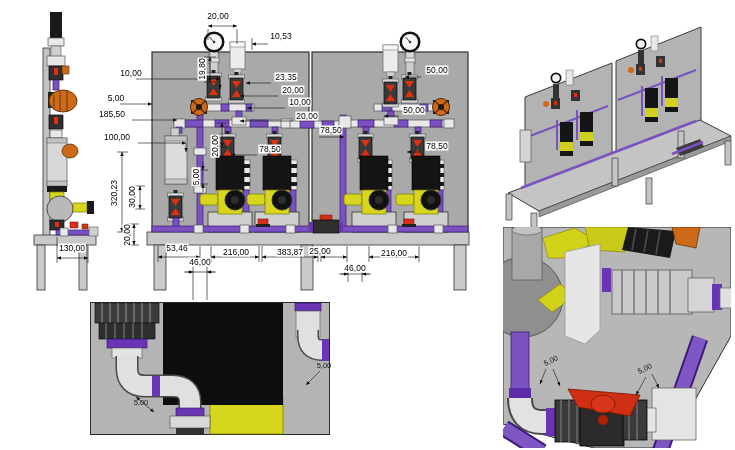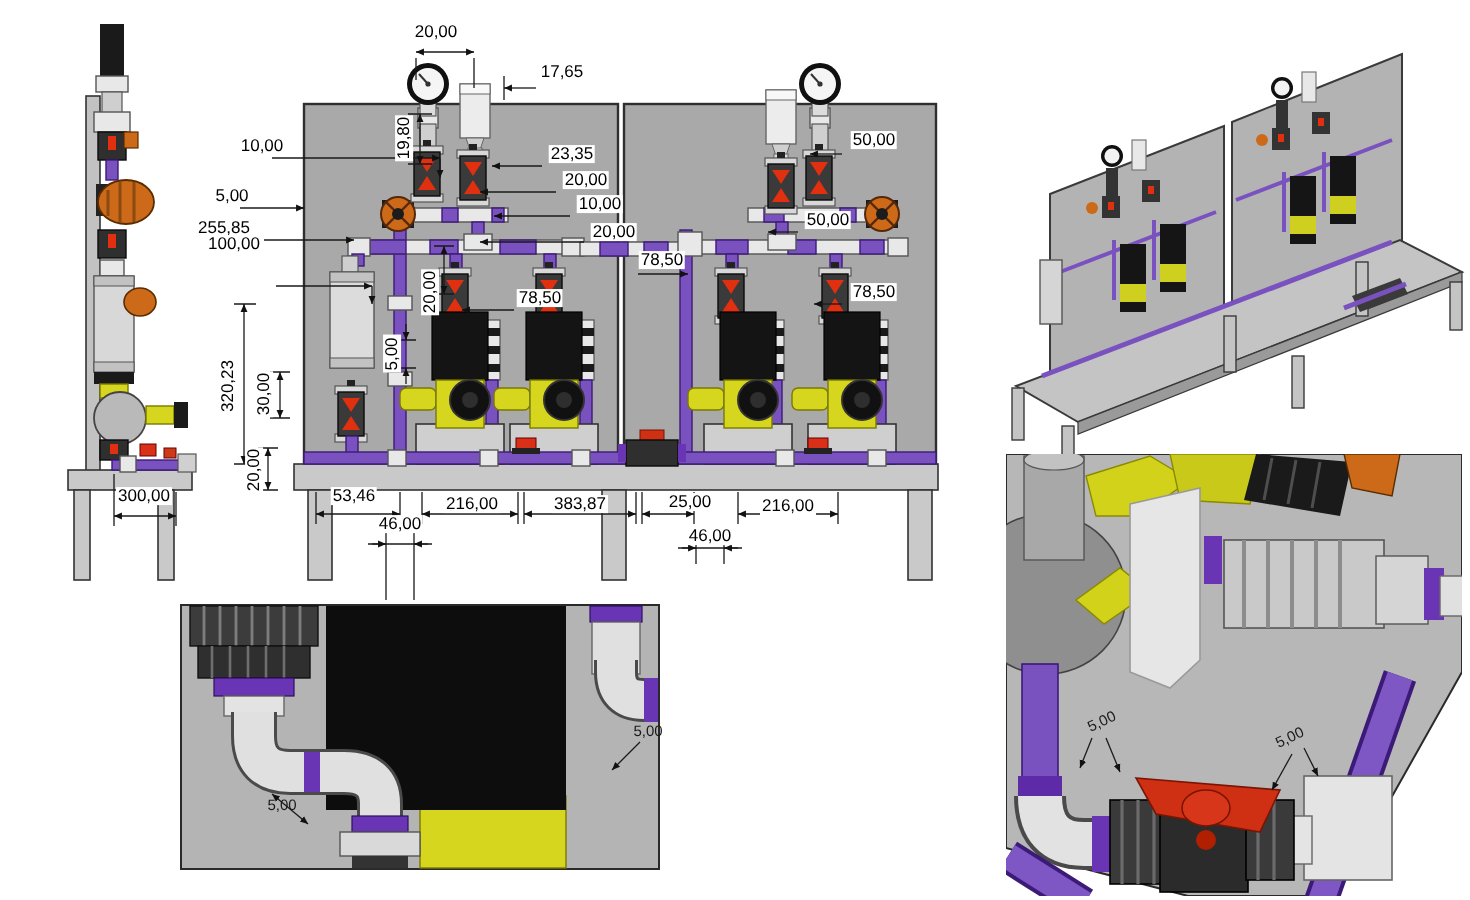--- a/index.html
+++ b/index.html
@@ -382,46 +382,46 @@
   </g>
   <line x1="504" y1="428" x2="542" y2="452" stroke="#3c1a78" stroke-width="17"></line>
   <line x1="504" y1="428" x2="542" y2="452" stroke="#7e57c4" stroke-width="13"></line>
   <line x1="546" y1="369" x2="540" y2="384" class="dim-l" marker-end="url(#arr)"></line>
   <line x1="553" y1="369" x2="560" y2="386" class="dim-l" marker-end="url(#arr)"></line>
   <line x1="646" y1="377" x2="636" y2="395" class="dim-l" marker-end="url(#arr)"></line>
   <line x1="652" y1="374" x2="659" y2="388" class="dim-l" marker-end="url(#arr)"></line>
 </g>
 </svg>
 
-<span class="dim" style="left:72px;top:248px">300,00</span>
+<span class="dim" style="left:72px;top:248px">130,00</span>
 <span class="dim" style="left:218px;top:16px">20,00</span>
-<span class="dim" style="left:281px;top:36px">17,65</span>
+<span class="dim" style="left:281px;top:36px">10,53</span>
 <span class="dim" style="left:131px;top:73px">10,00</span>
 <span class="dim" style="left:116px;top:98px">5,00</span>
-<span class="dim" style="left:112px;top:114px">255,85</span>
-<span class="dim" style="left:117px;top:122px">100,00</span>
+<span class="dim" style="left:112px;top:114px">185,50</span>
+<span class="dim" style="left:117px;top:137px">100,00</span>
 <span class="dim rot90" style="left:114px;top:193px">320,23</span>
 <span class="dim rot90" style="left:132px;top:197px">30,00</span>
 <span class="dim rot90" style="left:127px;top:235px">20,00</span>
 <span class="dim rot90" style="left:202px;top:69px">19,80</span>
 <span class="dim rot90" style="left:215px;top:146px">20,00</span>
 <span class="dim rot90" style="left:196px;top:177px">5,00</span>
 <span class="dim" style="left:286px;top:77px">23,35</span>
 <span class="dim" style="left:293px;top:90px">20,00</span>
 <span class="dim" style="left:300px;top:102px">10,00</span>
 <span class="dim" style="left:307px;top:116px">20,00</span>
 <span class="dim" style="left:270px;top:149px">78,50</span>
 <span class="dim" style="left:331px;top:130px">78,50</span>
 <span class="dim" style="left:437px;top:70px">50,00</span>
 <span class="dim" style="left:414px;top:110px">50,00</span>
 <span class="dim" style="left:437px;top:146px">78,50</span>
 <span class="dim" style="left:177px;top:248px">53,46</span>
 <span class="dim" style="left:200px;top:262px">46,00</span>
 <span class="dim" style="left:236px;top:252px">216,00</span>
 <span class="dim" style="left:290px;top:252px">383,87</span>
-<span class="dim" style="left:345px;top:251px">25,00</span>
+<span class="dim" style="left:320px;top:251px">25,00</span>
 <span class="dim" style="left:355px;top:268px">46,00</span>
 <span class="dim" style="left:394px;top:253px">216,00</span>
 <span class="dim small" style="left:141px;top:403px">5,00</span>
 <span class="dim small" style="left:324px;top:366px">5,00</span>
 <span class="dim small rot25" style="left:551px;top:361px">5,00</span>
 <span class="dim small rot25" style="left:645px;top:369px">5,00</span>
 </div>
 
 </body></html>

